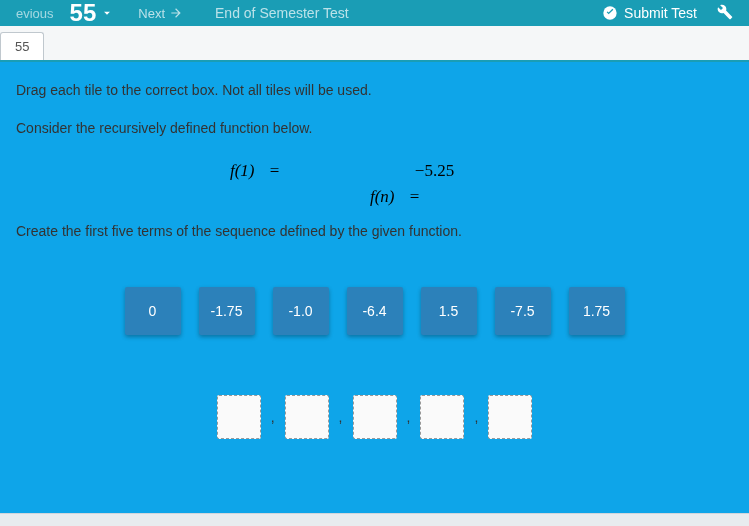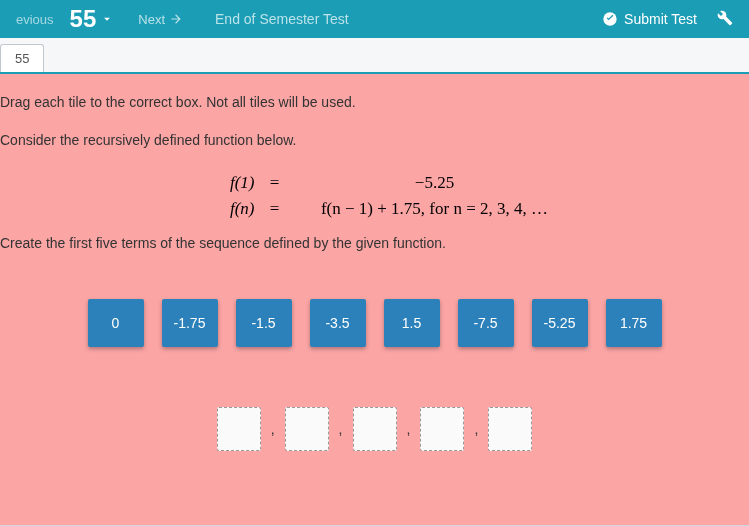--- a/index.html
+++ b/index.html
@@ -5,21 +5,21 @@
     * { margin: 0; padding: 0; box-sizing: border-box; }
     body {
       font-family: Arial, sans-serif;
       background: #e8ecef;
       width: 749px;
       height: 526px;
       overflow: hidden;
     }
     .header {
       background: #1a9db5;
-      height: 38px;
+      height: 26px;
       display: flex;
       align-items: center;
       color: #fff;
       padding: 0 8px;
       font-size: 14px;
     }
     .prev-btn {
       color: rgba(255,255,255,0.6);
       padding: 0 8px;
       font-size: 13px;
@@ -65,23 +65,23 @@
     .tab {
       background: #fff;
       border: 1px solid #c0c8ce;
       border-bottom: none;
       padding: 6px 14px;
       font-size: 13px;
       color: #555;
       border-radius: 3px 3px 0 0;
     }
     .content {
-      background: #fca5a5;
+      background: #0ea5e9;
       margin: 0;
-      padding: 20px 0;
+      padding: 20px 16px;
       border-bottom: 1px solid #d0d6dc;
       height: calc(100% - 74px);
     }
     .instr {
       font-size: 14px;
       color: #333;
       margin-bottom: 22px;
     }
     .math-block {
       text-align: center;
@@ -174,33 +174,31 @@
   <p class="instr">Consider the recursively defined function below.</p>
   <div class="math-block">
     <div class="math-row">
       <span class="math-lhs">f(1)</span>
       <span class="math-eq">=</span>
       <span class="math-rhs">−5.25</span>
     </div>
     <div class="math-row">
       <span class="math-lhs">f(n)</span>
       <span class="math-eq">=</span>
-      <span class="math-rhs">f(n − 1) + 1.75, for n = 2, 3, 4, …</span>
     </div>
   </div>
   <p class="instr">Create the first five terms of the sequence defined by the given function.</p>
 
   <div class="tiles-row">
     <div class="tile">0</div>
     <div class="tile">-1.75</div>
-    <div class="tile">-1.5</div>
-    <div class="tile">-3.5</div>
+    <div class="tile">-1.0</div>
+    <div class="tile">-6.4</div>
     <div class="tile">1.5</div>
     <div class="tile">-7.5</div>
-    <div class="tile">-5.25</div>
     <div class="tile">1.75</div>
   </div>
 
   <div class="drop-row">
     <div class="drop-box"></div>
     <span class="comma">,</span>
     <div class="drop-box"></div>
     <span class="comma">,</span>
     <div class="drop-box"></div>
     <span class="comma">,</span>

